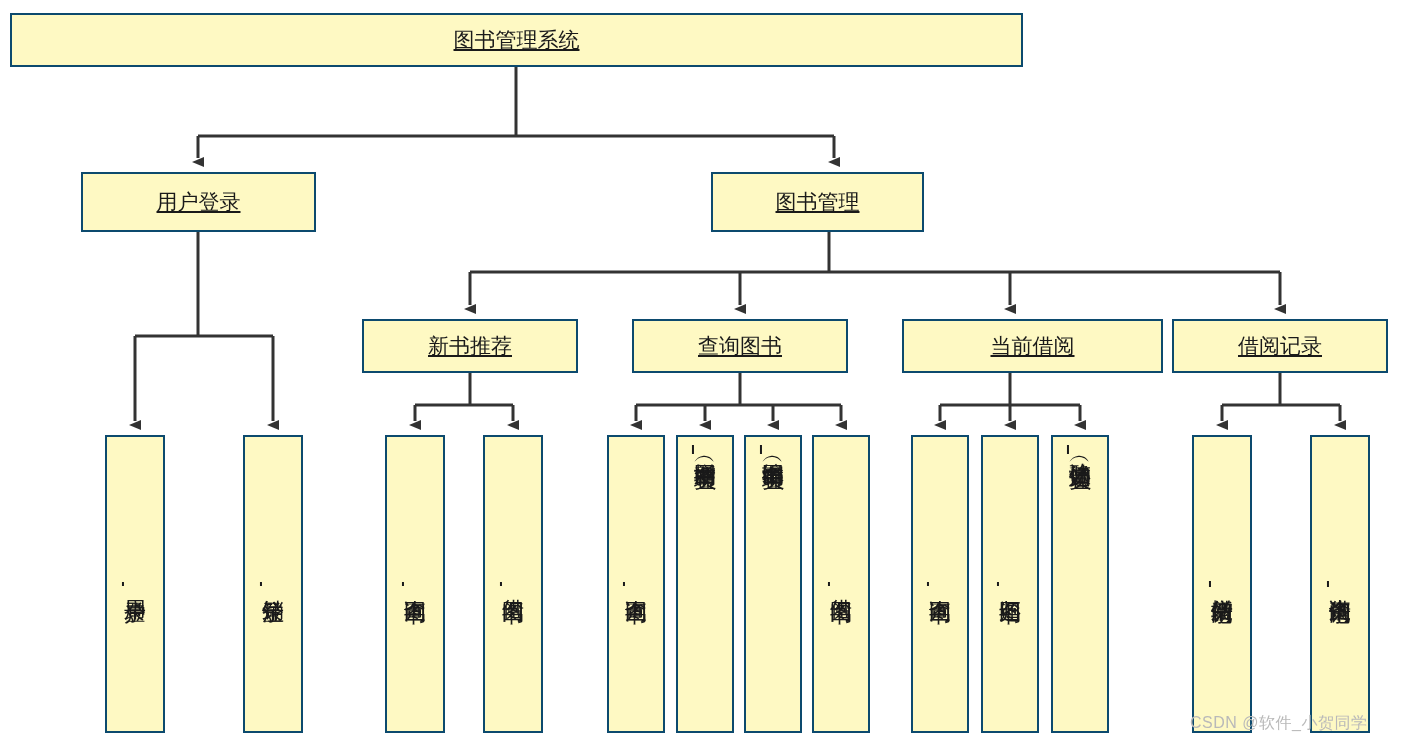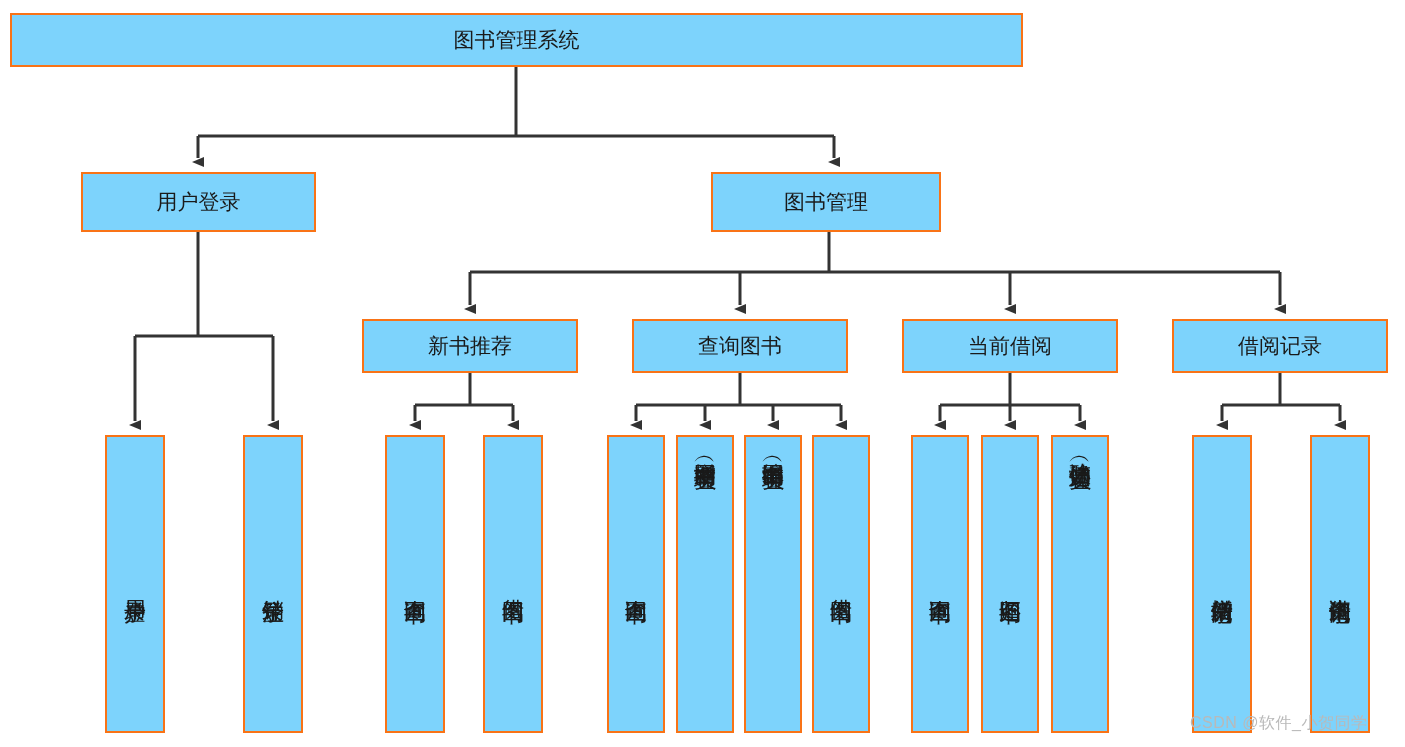--- a/index.html
+++ b/index.html
@@ -23,26 +23,27 @@
   svg.edges {
     position: absolute;
     left: 0;
     top: 0;
     width: 1405px;
     height: 747px;
   }
   .node {
     position: absolute;
     box-sizing: border-box;
-    background: #7dd3fc;
-    border: 2px solid #f97316;
+    background: #fef9c3;
+    border: 2px solid #0c4a6e;
     display: flex;
     align-items: center;
     justify-content: center;
     color: #1a1a1a;
+    text-decoration: underline;
   }
   .node .label {
     text-align: center;
     line-height: 1.15;
     white-space: nowrap;
   }
   .node.horizontal .label {
     font-size: 21px;
   }
   .node.vertical {
@@ -126,31 +127,31 @@
     </g>
   </svg>
 
   <div class="node horizontal" style="left:10px; top:13px; width:1013px; height:54px;">
     <span class="label">图书管理系统</span>
   </div>
 
   <div class="node horizontal" style="left:81px; top:172px; width:235px; height:60px;">
     <span class="label">用户登录</span>
   </div>
-  <div class="node horizontal" style="left:711px; top:172px; width:230px; height:60px;">
+  <div class="node horizontal" style="left:711px; top:172px; width:213px; height:60px;">
     <span class="label">图书管理</span>
   </div>
 
   <div class="node horizontal" style="left:362px; top:319px; width:216px; height:54px;">
     <span class="label">新书推荐</span>
   </div>
   <div class="node horizontal" style="left:632px; top:319px; width:216px; height:54px;">
     <span class="label">查询图书</span>
   </div>
-  <div class="node horizontal" style="left:902px; top:319px; width:216px; height:54px;">
+  <div class="node horizontal" style="left:902px; top:319px; width:261px; height:54px;">
     <span class="label">当前借阅</span>
   </div>
   <div class="node horizontal" style="left:1172px; top:319px; width:216px; height:54px;">
     <span class="label">借阅记录</span>
   </div>
 
   <div class="node vertical centered" style="left:105px; top:435px; width:60px; height:298px;">
     <span class="label">用户登录</span>
   </div>
   <div class="node vertical centered" style="left:243px; top:435px; width:60px; height:298px;">

